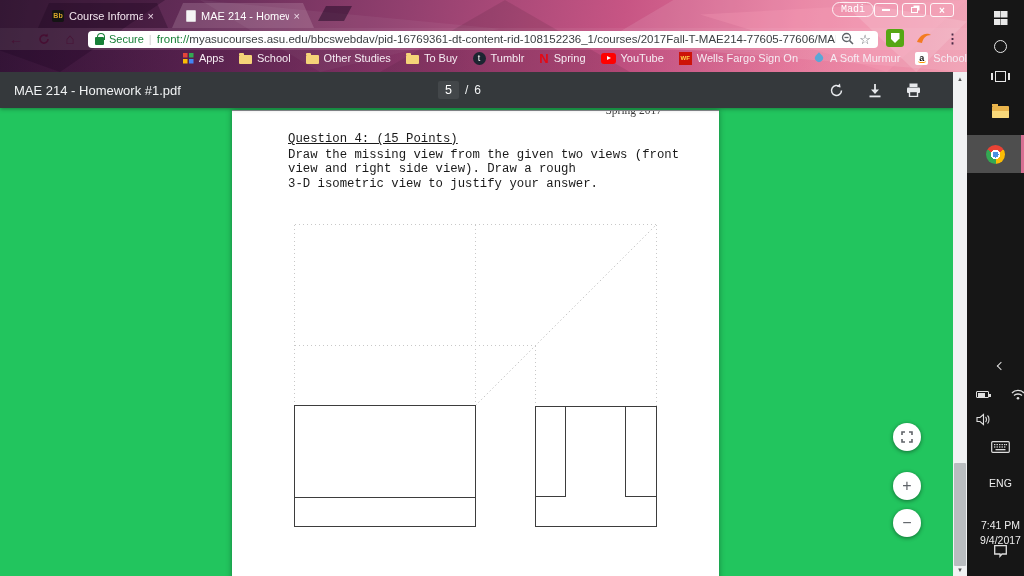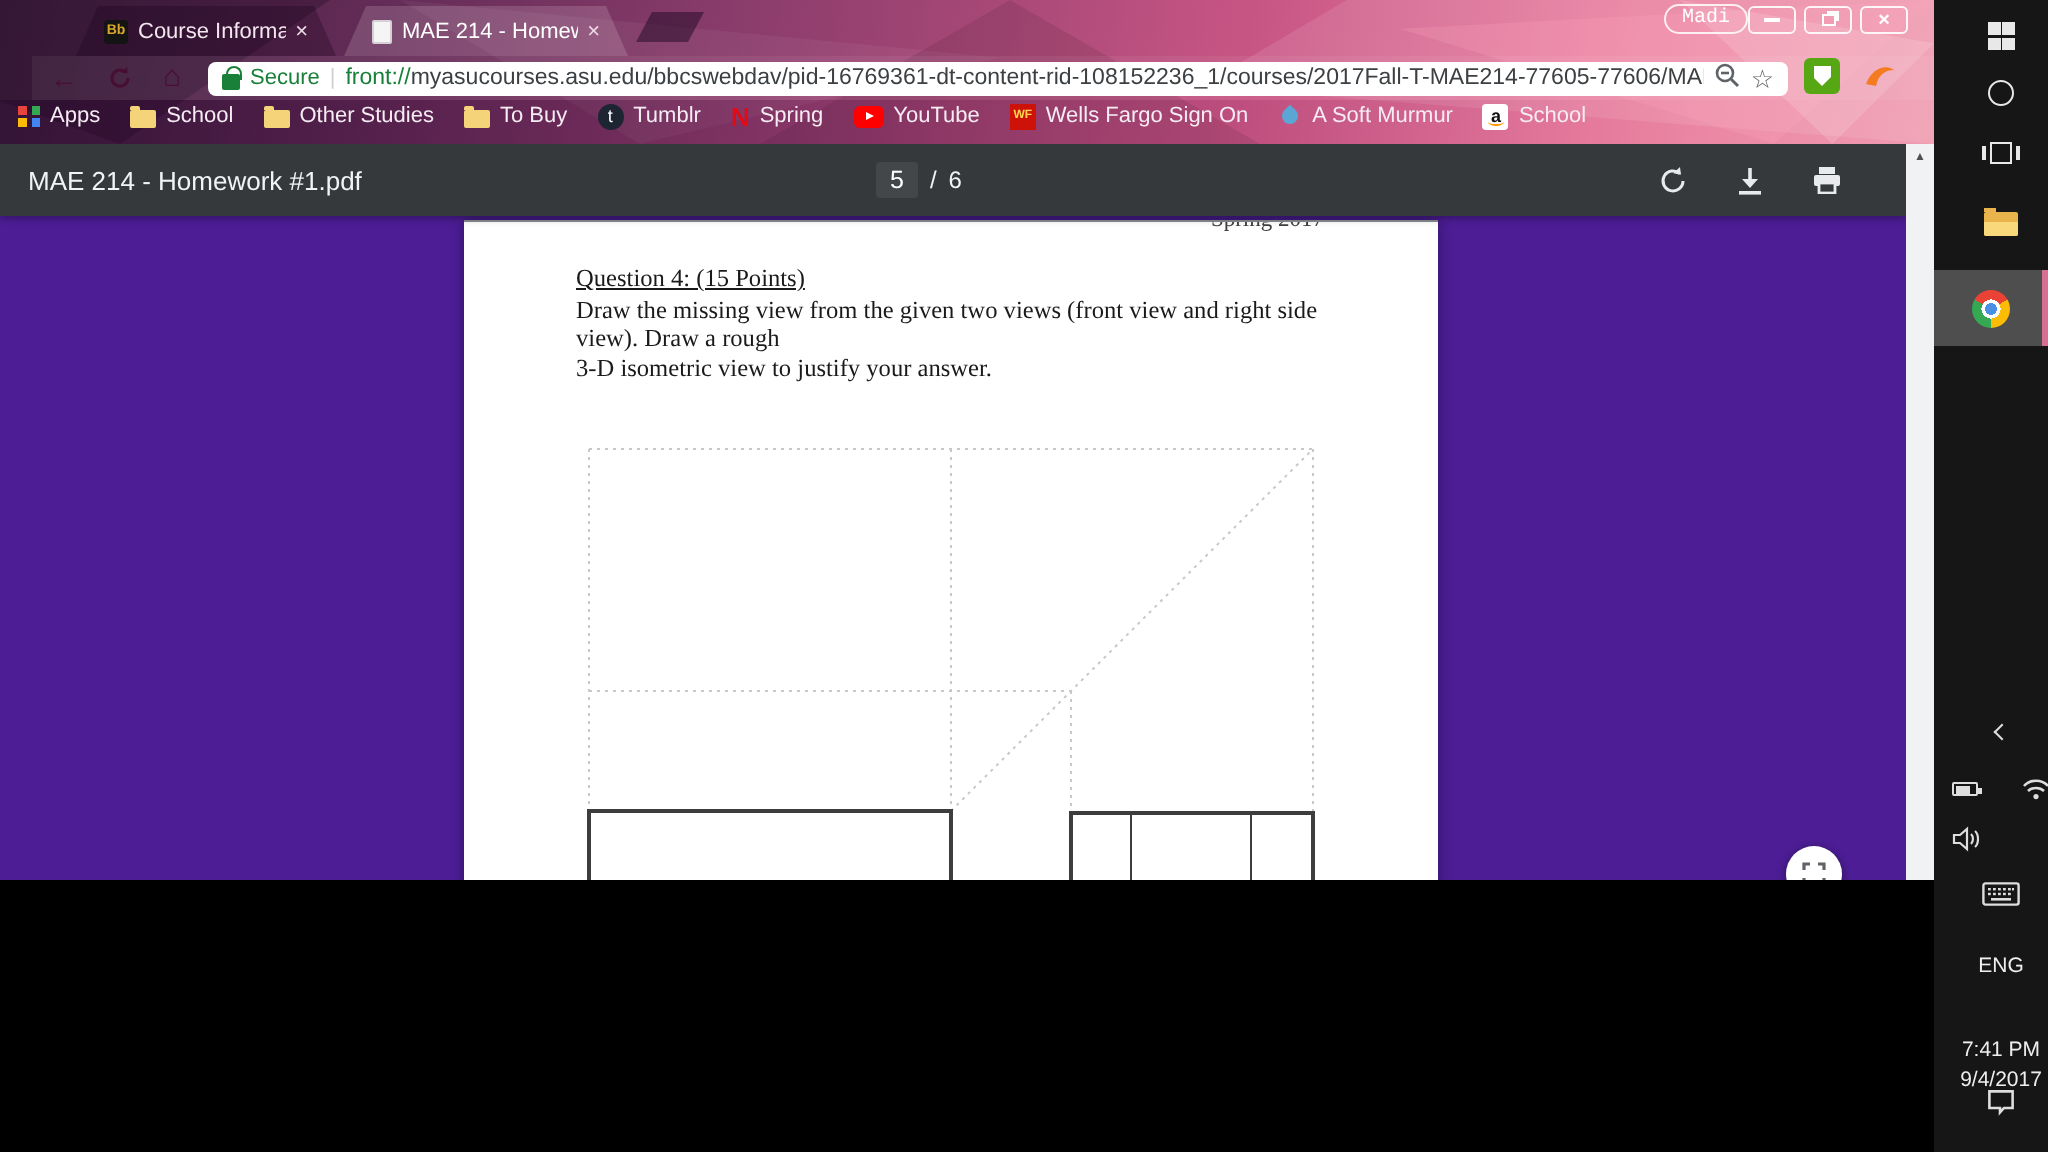--- a/index.html
+++ b/index.html
@@ -37,42 +37,42 @@
   .newtab { position:absolute; left:322px; top:6px; width:26px; height:15px; background:rgba(30,8,35,.5); transform:skewX(-28deg); }
   .profile-chip { position:absolute; left:832px; top:2px; height:15px; padding:0 8px; border:1px solid rgba(255,255,255,.85);
     border-radius:8px; color:#fff; font-size:10px; display:flex; align-items:center;font-family:Liberation Mono, monospace; }
   .winbtn { position:absolute; top:3px; width:24px; height:14px; border:1px solid rgba(255,255,255,.9); border-radius:3px;
     display:flex; align-items:center; justify-content:center; color:#fff; }
   .wb-min { left:874px; } .wb-max { left:902px; } .wb-close { left:930px; font-size:10px; font-weight:bold; }
   .wb-min i { display:block; width:8px; height:2px; background:#fff; }
   .wb-max i { display:block; width:7px; height:6px; border:1.5px solid #fff; box-shadow:2px -2px 0 -0.5px #fff; }
 
   
-  .navbar { position:absolute; left:16px; top:28px; width:967px; height:22px; background:rgba(255,255,255,.06);text-decoration:underline; }
+  .navbar { position:absolute; left:0; top:28px; width:967px; height:22px; background:rgba(255,255,255,.06);text-decoration:underline; }
   .navico { position:absolute; top:2px; height:17px; display:flex; align-items:center; justify-content:center;
     color:rgba(70,12,48,.85); font-size:14px; width:20px; }
   .omnibox { position:absolute; left:88px; top:2.5px; width:790px; height:17px; background:#fff; border-radius:4px;
     display:flex; align-items:center; padding:0 7px; gap:5px; font-size:11.5px; }
   .secure-txt { color:#188038; font-size:11px; }
   .omni-sep { color:#d0d0d0; font-size:11px; }
   .url { flex:1; white-space:nowrap; overflow:hidden; color:#3c4043; font-size:11.5px; }
   .url .scheme { color:#188038; }
   .lock { position:relative; width:9px; height:8px; background:#188038; border-radius:1px; margin-top:3px; flex:none; }
   .lock::before { content:""; position:absolute; left:1.5px; top:-4px; width:6px; height:6px;
     border:1.5px solid #188038; border-bottom:none; border-radius:4px 4px 0 0; }
   .star-glyph { color:#5f6368; font-size:13px; }
   .extbtn { position:absolute; top:1px; width:18px; height:18px; border-radius:3px; }
   .ext-green { left:886px; background:#56a713; display:flex; align-items:center; justify-content:center; }
   .ext-green i { display:block; width:9px; height:10px; background:#fff; clip-path:polygon(0 0,100% 0,100% 55%,50% 100%,0 55%); }
   .ext-orange { left:915px; background:transparent; }
   .dots { position:absolute; left:946px; top:3px; color:#4a2a45; font-size:13px; font-weight:bold; letter-spacing:0; }
 
   
   .bmbar { position:absolute; left:0; top:50px; width:967px; height:16px; display:flex; align-items:center;
-    padding-left:9px; gap:15px; }
+    padding-left:9px; gap:15px;justify-content:flex-end; }
   .bm { display:flex; align-items:center; gap:5px; font-size:11px; color:#f6ecf3; white-space:nowrap; }
   .ico-apps { width:11px; height:11px; flex:none; background:
       linear-gradient(#e5453a,#e5453a) 0 0/4.5px 4.5px no-repeat,
       linear-gradient(#34a853,#34a853) 6.5px 0/4.5px 4.5px no-repeat,
       linear-gradient(#fbbc05,#fbbc05) 0 6.5px/4.5px 4.5px no-repeat,
       linear-gradient(#4285f4,#4285f4) 6.5px 6.5px/4.5px 4.5px no-repeat; }
   .ico-folder { position:relative; width:13px; height:9px; background:#f5d378; border-radius:1px; flex:none; margin-top:2px; }
   .ico-folder::before { content:""; position:absolute; left:0; top:-2px; width:5px; height:2px; background:#f5d378; border-radius:1px 1px 0 0; }
   .ico-tumblr { width:13px; height:13px; border-radius:50%; background:#1c2531; color:#fff; font-size:9px;
     display:flex; align-items:center; justify-content:center; flex:none; }
@@ -82,34 +82,34 @@
     border-top:2.5px solid transparent; border-bottom:2.5px solid transparent; }
   .ico-wf { width:13px; height:13px; background:#cd1309; color:#ffd74d; font-size:6px; font-weight:bold;
     display:flex; align-items:center; justify-content:center; flex:none; }
   .ico-drop { width:8px; height:8px; background:#5aa7d6; border-radius:0 50% 50% 50%; transform:rotate(45deg); flex:none; margin:0 2px; }
   .ico-amazon { position:relative; width:13px; height:13px; background:#fff; border-radius:2px; color:#111;
     font-size:9px; font-weight:bold; display:flex; align-items:center; justify-content:center; flex:none; }
   .ico-amazon::after { content:""; position:absolute; left:2.5px; bottom:1.5px; width:8px; height:3px;
     border-bottom:1.3px solid #f90; border-radius:50%; }
 
   
-  .pdf { position:absolute; left:0; top:72px; width:967px; height:368px; background:#4c1d95; overflow:hidden; }
+  .pdf { position:absolute; left:0; top:72px; width:967px; height:504px; background:#22c55e; overflow:hidden; }
   .pdf-toolbar { position:absolute; left:0; top:0; width:953px; height:36px; background:#35393c;
     box-shadow:0 1px 4px rgba(0,0,0,.35); display:flex; align-items:center; z-index:5; }
   .pdf-title { position:absolute; left:14px; color:#f1f3f4; font-size:13px; }
   .pagenav { position:absolute; left:438px; display:flex; align-items:center; gap:6px; color:#f1f3f4; font-size:12px; }
   .pagebox { background:#43474a; border-radius:2px; padding:2px 7px; font-size:12.5px; color:#fff; }
   .pdf-actions { position:absolute; right:32px; display:flex; gap:24px; align-items:center; }
   .pdf-actions svg { display:block; }
 
   .page { position:absolute; left:232px; top:38px; width:487px; height:560px; background:#fff;
     border-top:1px solid #8a8d90; box-shadow:0 0 6px rgba(0,0,0,.35); }
   .hdr-sliver { position:absolute; top:0; right:57px; height:7px; overflow:hidden; }
   .hdr-sliver span { display:block; margin-top:-7px; font-family:"Liberation Serif", serif; font-size:11.5px; color:#3f3f3f; }
-  .question { position:absolute; left:56px; top:21px; width:392px; font-family:Liberation Serif, serif;
+  .question { position:absolute; left:56px; top:21px; width:392px; font-family:Liberation Mono, monospace;
     font-size:12.3px; color:#1a1a1a; line-height:14.5px; }
   .q-title { text-decoration:underline; margin-bottom:1px; }
   .drawing { position:absolute; left:0; top:0; }
 
   .floaters { position:absolute; left:893px; z-index:6; }
   .fbtn { position:absolute; left:0; width:28px; height:28px; border-radius:50%; background:#fff;
     box-shadow:0 1px 4px rgba(0,0,0,.45); display:flex; align-items:center; justify-content:center;
     color:#5f6368; font-size:16px; }
   .fb-fit { top:351px; } .fb-plus { top:400px; } .fb-minus { top:437px; }
 

